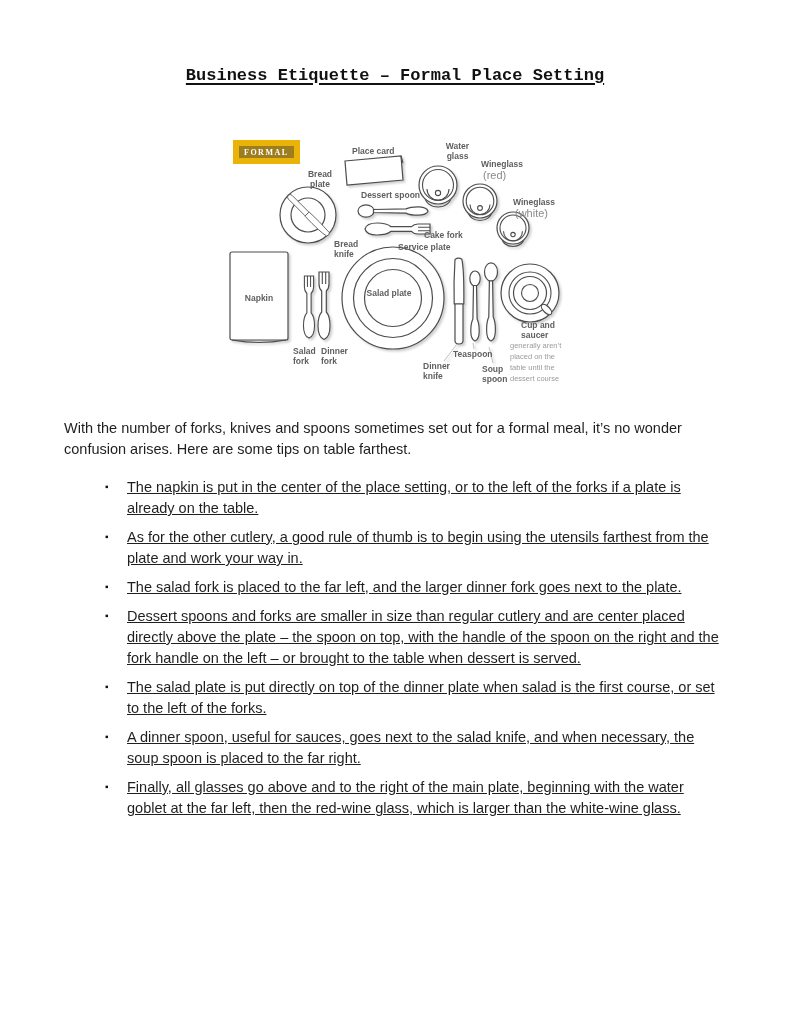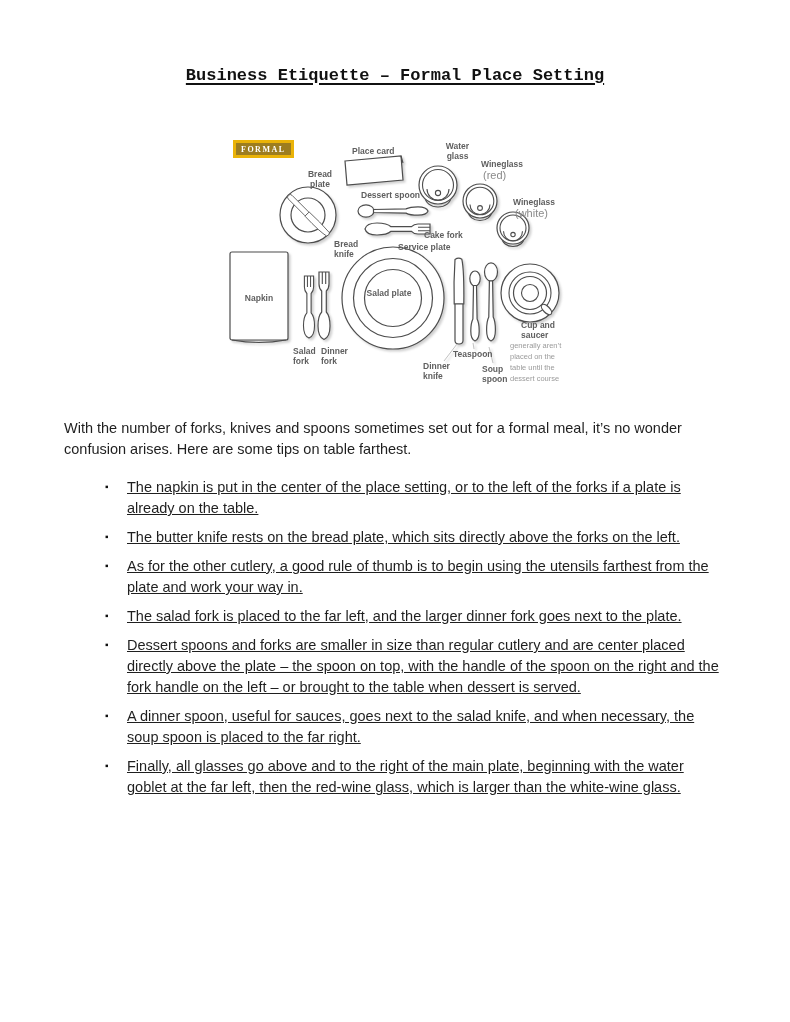--- a/index.html
+++ b/index.html
@@ -22,21 +22,21 @@
   .diagram svg .thin{fill:none;stroke-width:1.1;}
   .diagram svg .leader{stroke:#c2c2c2;stroke-width:1;fill:none;}
   .dlabel{
     position:absolute;font-size:8.5px;line-height:1.18;font-weight:bold;color:#5f5f5f;
     white-space:pre-line;
   }
   .dlabel.center{text-align:center;}
   .dsub{position:absolute;font-size:11px;font-weight:normal;color:#8a8a8a;white-space:pre-line;}
   .dnote{position:absolute;font-size:7.5px;line-height:1.45;color:#9b9b9b;white-space:pre-line;}
   .badge{
-    position:absolute;left:8px;top:5px;background:#9d7d1f;border:3px solid #eab308;
+    position:absolute;left:8px;top:5px;background:#9d7d1f;border:6px solid #eab308;
     color:#fff;font-family:"Liberation Serif","DejaVu Serif",serif;
     font-size:8px;font-weight:bold;letter-spacing:1.5px;padding:2px 5px 1px 5px;
   }
   
   .content{position:absolute;left:64px;top:418px;width:662px;font-size:14.5px;line-height:21px;}
   .content p{margin:0 0 17px 0;}
   .content ul{list-style:none;margin:12px;padding:0;width:645px;text-decoration:underline;}
   .content li{position:relative;padding-left:51px;margin-bottom:8px;}
   .content li::before{
     content:"▪";position:absolute;left:29px;top:-1px;font-size:10px;color:#111;
@@ -185,22 +185,22 @@
     <div class="dnote" style="left:285px;top:206px;">generally aren’t
 placed on the
 table until the
 dessert course</div>
   </div>
 
   <div class="content">
     <p>With the number of forks, knives and spoons sometimes set out for a formal meal, it’s no wonder confusion arises. Here are some tips on table farthest.</p>
     <ul>
       <li>The napkin is put in the center of the place setting, or to the left of the forks if a plate is already on the table.</li>
-      <li>The butter knife rests on the bread plate, which sits directly above the forks on the left.</li>
       <li>As for the other cutlery, a good rule of thumb is to begin using the utensils farthest from the plate and work your way in.</li>
       <li>The salad fork is placed to the far left, and the larger dinner fork goes next to the plate.</li>
       <li>Dessert spoons and forks are smaller in size than regular cutlery and are center placed directly above the plate – the spoon on top, with the handle of the spoon on the right and the fork handle on the left – or brought to the table when dessert is served.</li>
+      <li>The salad plate is put directly on top of the dinner plate when salad is the first course, or set to the left of the forks.</li>
       <li>A dinner spoon, useful for sauces, goes next to the salad knife, and when necessary, the soup spoon is placed to the far right.</li>
       <li>Finally, all glasses go above and to the right of the main plate, beginning with the water goblet at the far left, then the red-wine glass, which is larger than the white-wine glass.</li>
     </ul>
   </div>
 
 </div>
 
 </body></html>

